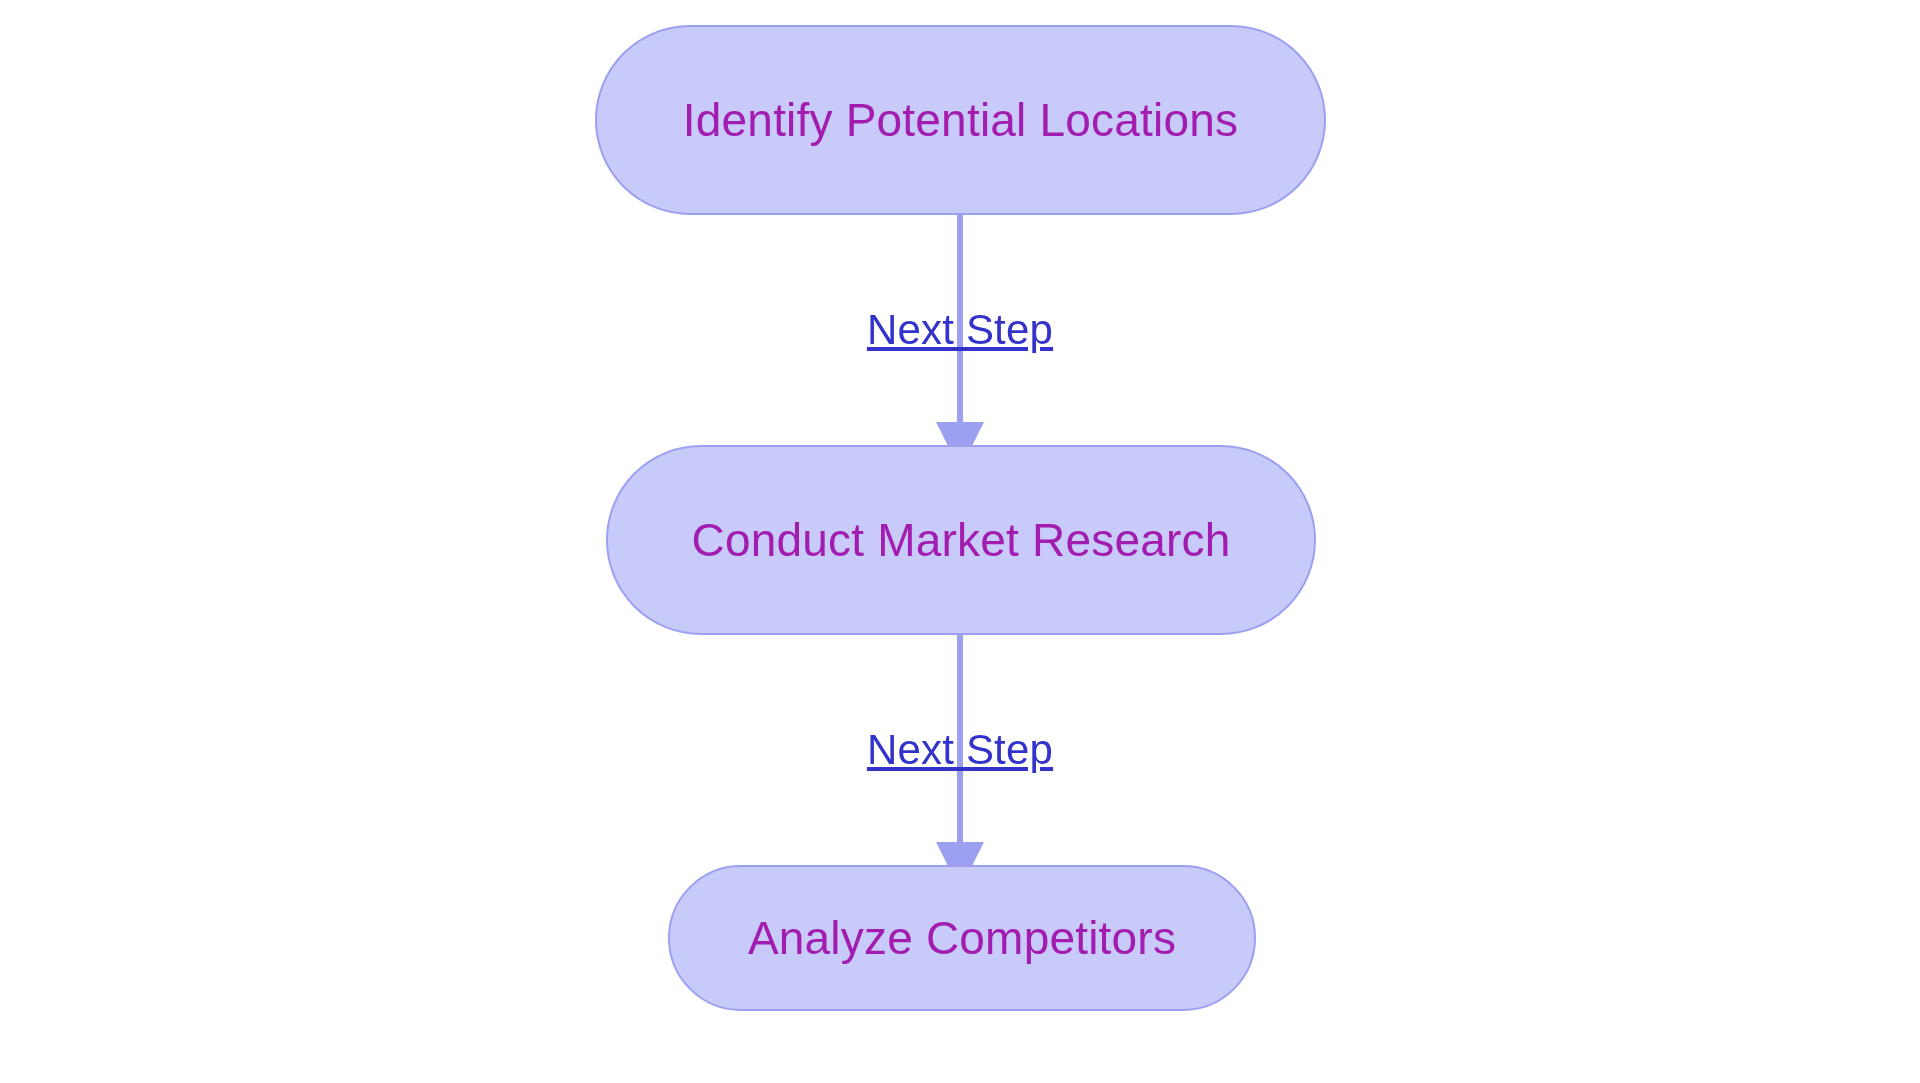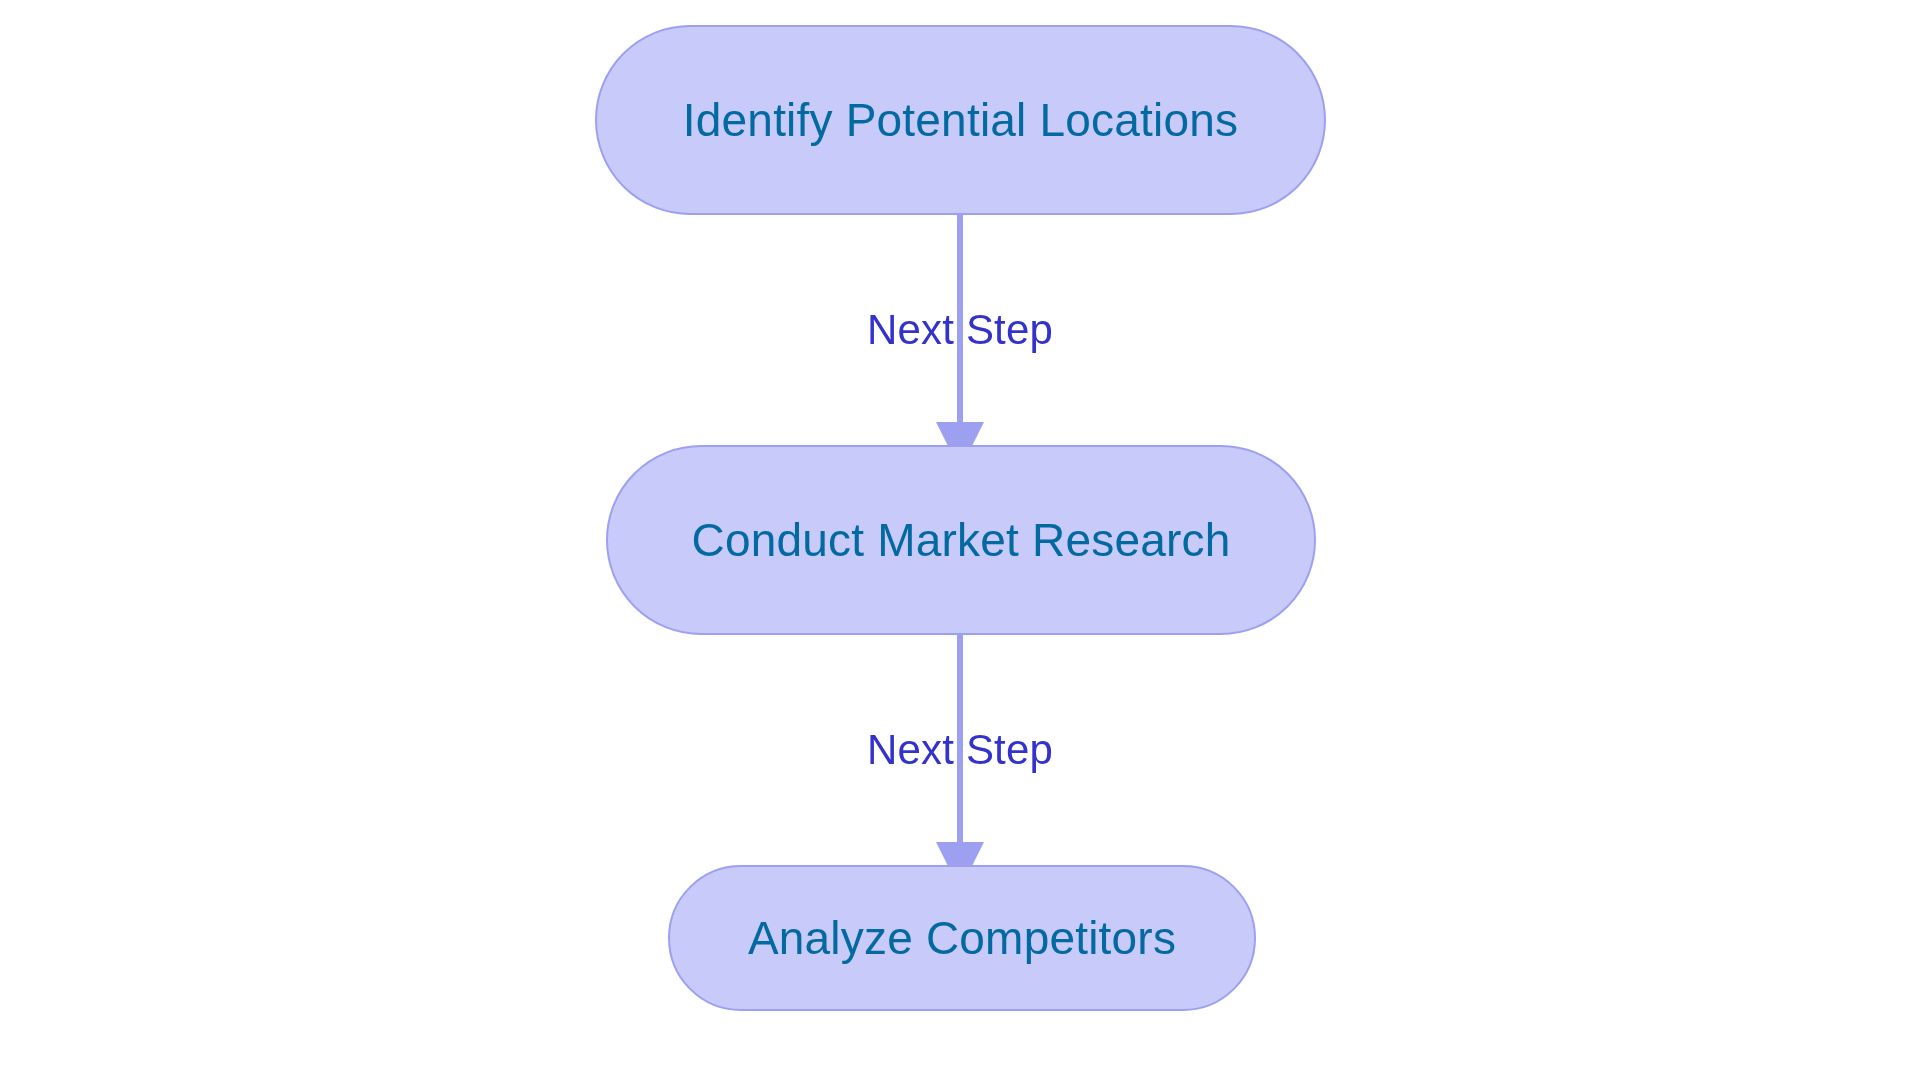--- a/index.html
+++ b/index.html
@@ -37,21 +37,21 @@
     box-sizing: border-box;
     display: flex;
     align-items: center;
     justify-content: center;
     background: #c8cafa;
     border: 2px solid #9da0f0;
     border-radius: 999px;
     text-align: center;
   }
   .node-label {
-    color: #0369a1;
+    color: #a21caf;
     font-family: "Liberation Sans", sans-serif;
     font-weight: 400;
     white-space: nowrap;
     letter-spacing: 0.2px;
     text-align: center;
   }
 
   
   #node-1 {
     left: 595px;
@@ -80,20 +80,21 @@
   
   .edge-label {
     position: absolute;
     color: #3333cc;
     font-family: "Liberation Sans", sans-serif;
     font-size: 42px;
     font-weight: 400;
     white-space: nowrap;
     transform: translate(-50%, -50%);
     letter-spacing: 0.2px;
+    text-decoration: underline;
   }
   #edge-label-1 { left: 960px; top: 330px; }
   #edge-label-2 { left: 960px; top: 750px; }
 </style>
 </head>
 <body>
 
 <div id="canvas">
 
   <svg id="edges" viewBox="0 0 1920 1083" width="1920" height="1083" xmlns="http://www.w3.org/2000/svg">

